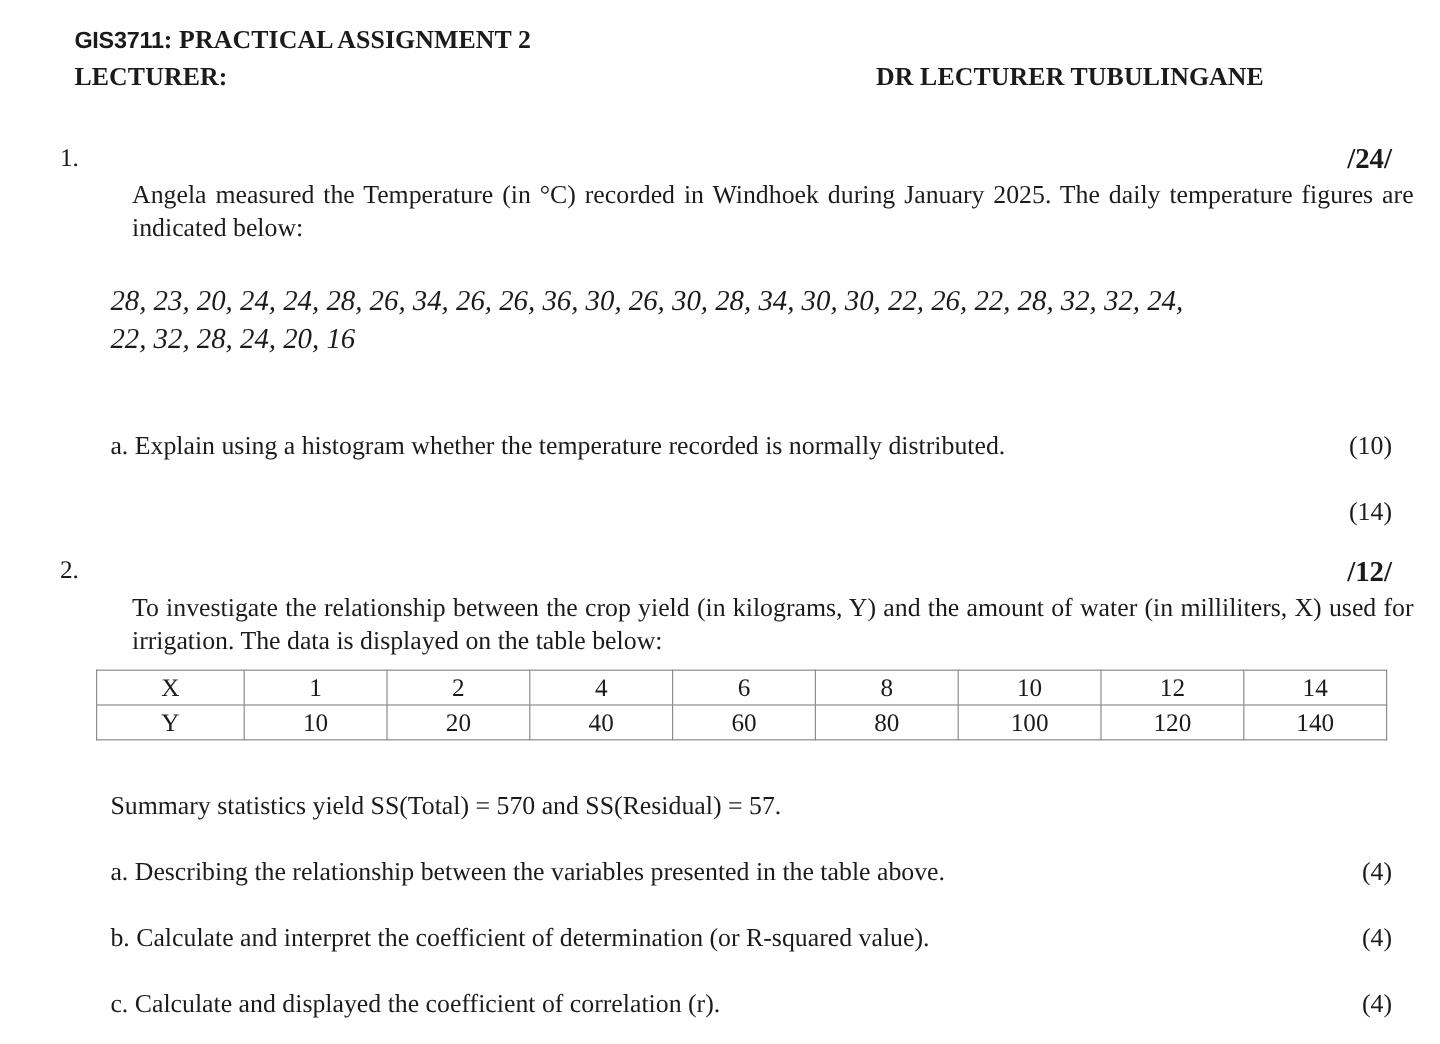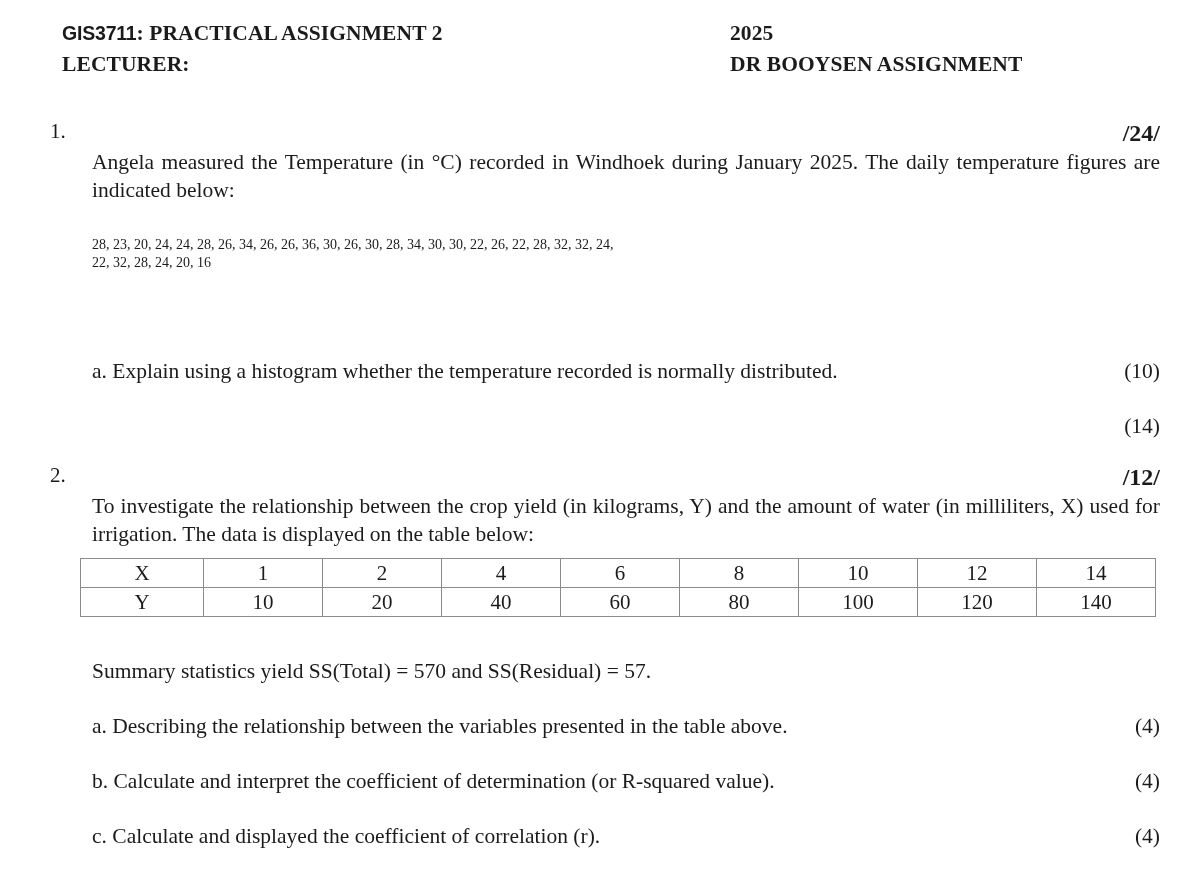--- a/index.html
+++ b/index.html
@@ -72,35 +72,36 @@
   }
   .q-marks {
     position: absolute;
     right: 0;
     top: 0;
     font-size: 24px;
     font-weight: bold;
     line-height: 1.3;
   }
   .q-body {
-    margin-left: 42px;
+    margin-left: 60px;
     width: 1068px;
   }
   .para {
     font-size: 21.5px;
     line-height: 1.32;
     text-align: justify;
     text-justify: inter-word;
     margin: 0;
   }
   .datalist {
-    font-size: 14px;
+    font-size: 24px;
     line-height: 1.32;
     text-align: justify;
     margin: 0;
+    font-style: italic;
   }
 
   
   .subq {
     position: relative;
     display: flex;
     justify-content: flex-start;
     align-items: baseline;
     font-size: 21.5px;
     line-height: 1.3;
@@ -136,25 +137,24 @@
   }
 </style>
 </head>
 <body>
 
 <div class="page">
 
   <div class="doc-header">
     <div class="hdr-row">
       <div class="hdr-left"><span class="code-prefix">GIS3711</span><span>: PRACTICAL ASSIGNMENT 2</span></div>
-      <div class="hdr-right">2025</div>
     </div>
     <div class="hdr-row">
       <div class="hdr-left">LECTURER:</div>
-      <div class="hdr-right">DR BOOYSEN ASSIGNMENT</div>
+      <div class="hdr-right">DR LECTURER TUBULINGANE</div>
     </div>
   </div>
 
   <div class="question" style="top:118px;">
     <div class="q-numline">
       <span class="q-num">1.</span>
       <span class="q-marks">/24/</span>
     </div>
     <div class="q-body">
       <p class="para">Angela measured the Temperature (in °C) recorded in Windhoek during January 2025. The daily temperature figures are indicated below:</p>

